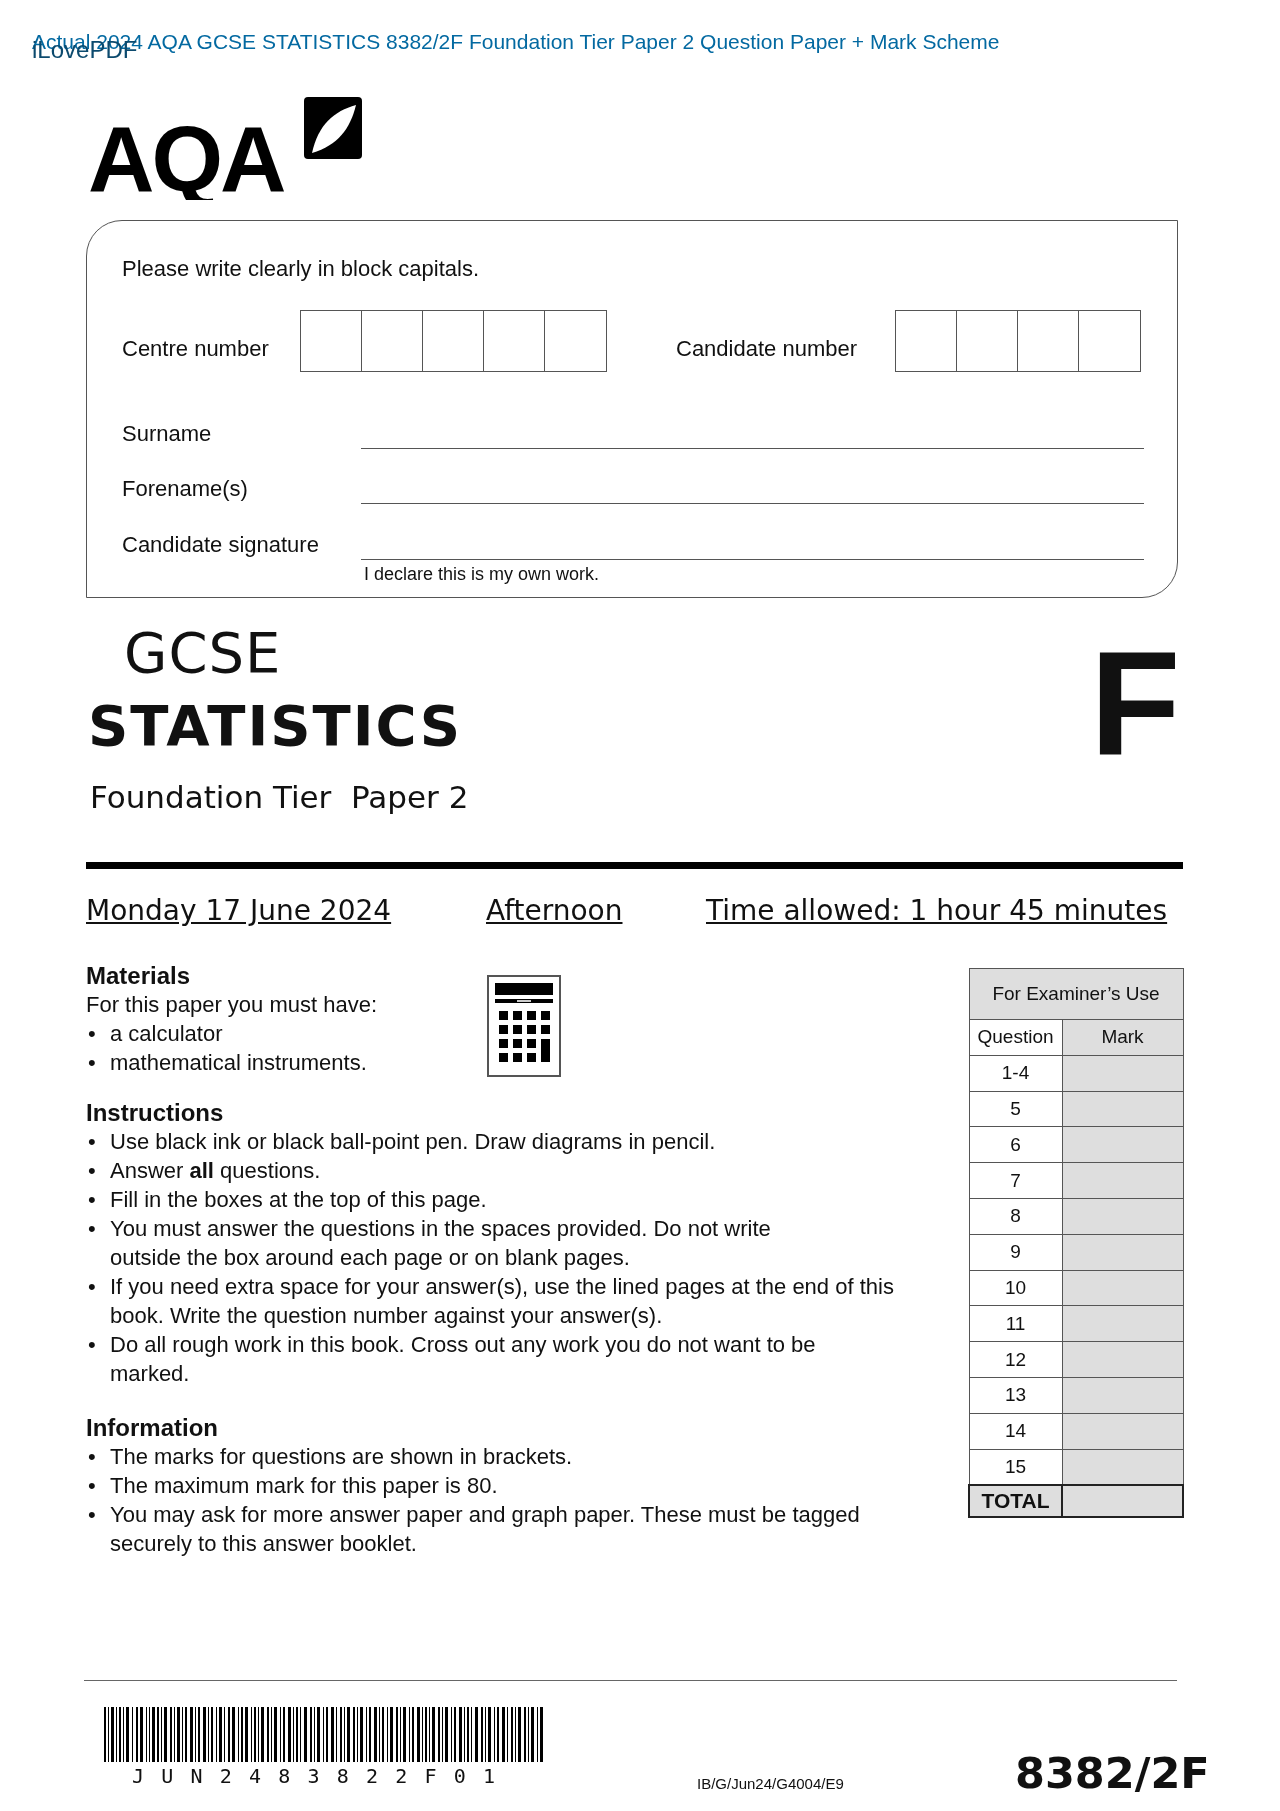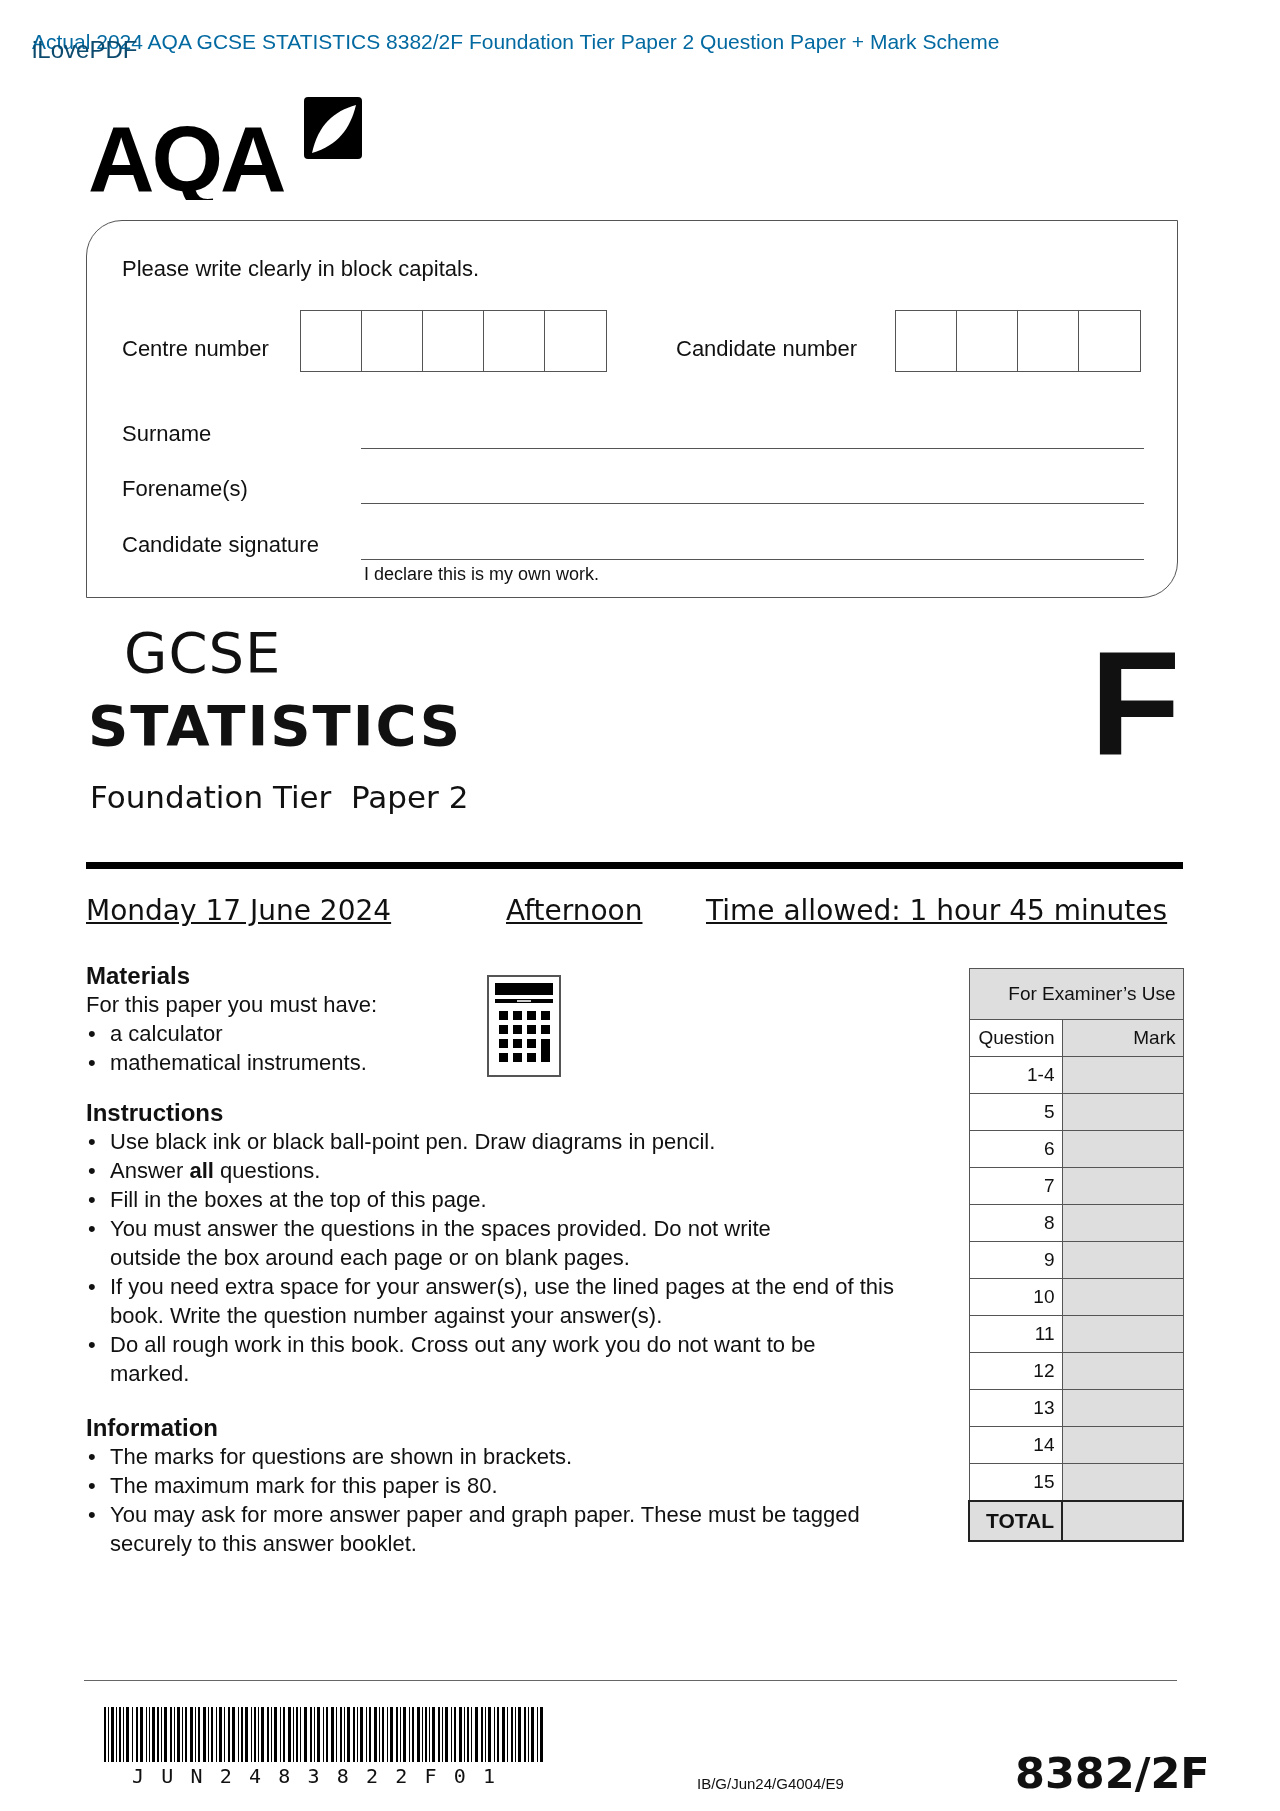--- a/index.html
+++ b/index.html
@@ -32,21 +32,21 @@
 
   .section-h { font-size:24px; font-weight:bold; }
   .para { font-size:22px; line-height:29px; }
   ul.bul { list-style:none; margin:0; padding:0; }
   ul.bul li { position:relative; padding-left:24px; font-size:22px; line-height:29px; }
   ul.bul li::before { content:"•"; position:absolute; left:2px; top:0; }
 
   .calc { left:487px; top:975px; width:74px; height:102px; border:2px solid #555; box-sizing:border-box; }
 
   table.exam { border-collapse:collapse; position:absolute; left:968px; top:968px; width:216px; font-size:19px; }
-  table.exam td { border:1.5px solid #555; text-align:right; height:35.8px; padding:7px; box-sizing:border-box; }
+  table.exam td { border:1.5px solid #555; text-align:center; height:35.8px; padding:0; box-sizing:border-box; }
   table.exam td.grey { background:#dedede; }
   table.exam td.hdr { height:51px; background:#dedede; font-size:19px; }
   table.exam tr.total td { border:2.5px solid #222; height:32px; font-weight:bold; font-size:21px; }
 
   .bottom-rule { left:84px; top:1680px; width:1093px; height:0; border-top:1.5px solid #666; }
   .barcode { left:104px; top:1707px; width:440px; height:55px; }
   .barcode-text { left:132px; top:1764px; font-size:20px; letter-spacing:17.2px; font-family:"DejaVu Sans Mono", monospace; }
   .ref { left:697px; top:1775px; font-size:15px; }
   .papercode { left:1015px; top:1748px; font-size:43px; font-weight:bold; }
 </style>
@@ -97,21 +97,21 @@
 <div class="abs declare">I declare this is my own work.</div>
 
 <div class="abs gcse dinfont">GCSE</div>
 <div class="abs stats dinfont">STATISTICS</div>
 <div class="abs tier dinfont" style="white-space:pre;">Foundation Tier  Paper 2</div>
 <div class="abs bigF">F</div>
 
 <div class="abs thick-rule"></div>
 
 <div class="abs dateline dinfont" style="left:86px;">Monday 17 June 2024</div>
-<div class="abs dateline dinfont" style="left:506px;text-align:right;">Afternoon</div>
+<div class="abs dateline dinfont" style="left:486px;text-align:right;">Afternoon</div>
 <div class="abs dateline dinfont" style="left:706px;">Time allowed: 1 hour 45 minutes</div>
 
 <div class="abs" style="left:86px; top:962px; width:400px;">
   <div class="section-h">Materials</div>
   <div class="para">For this paper you must have:</div>
   <ul class="bul">
     <li>a calculator</li>
     <li>mathematical instruments.</li>
   </ul>
 </div>

